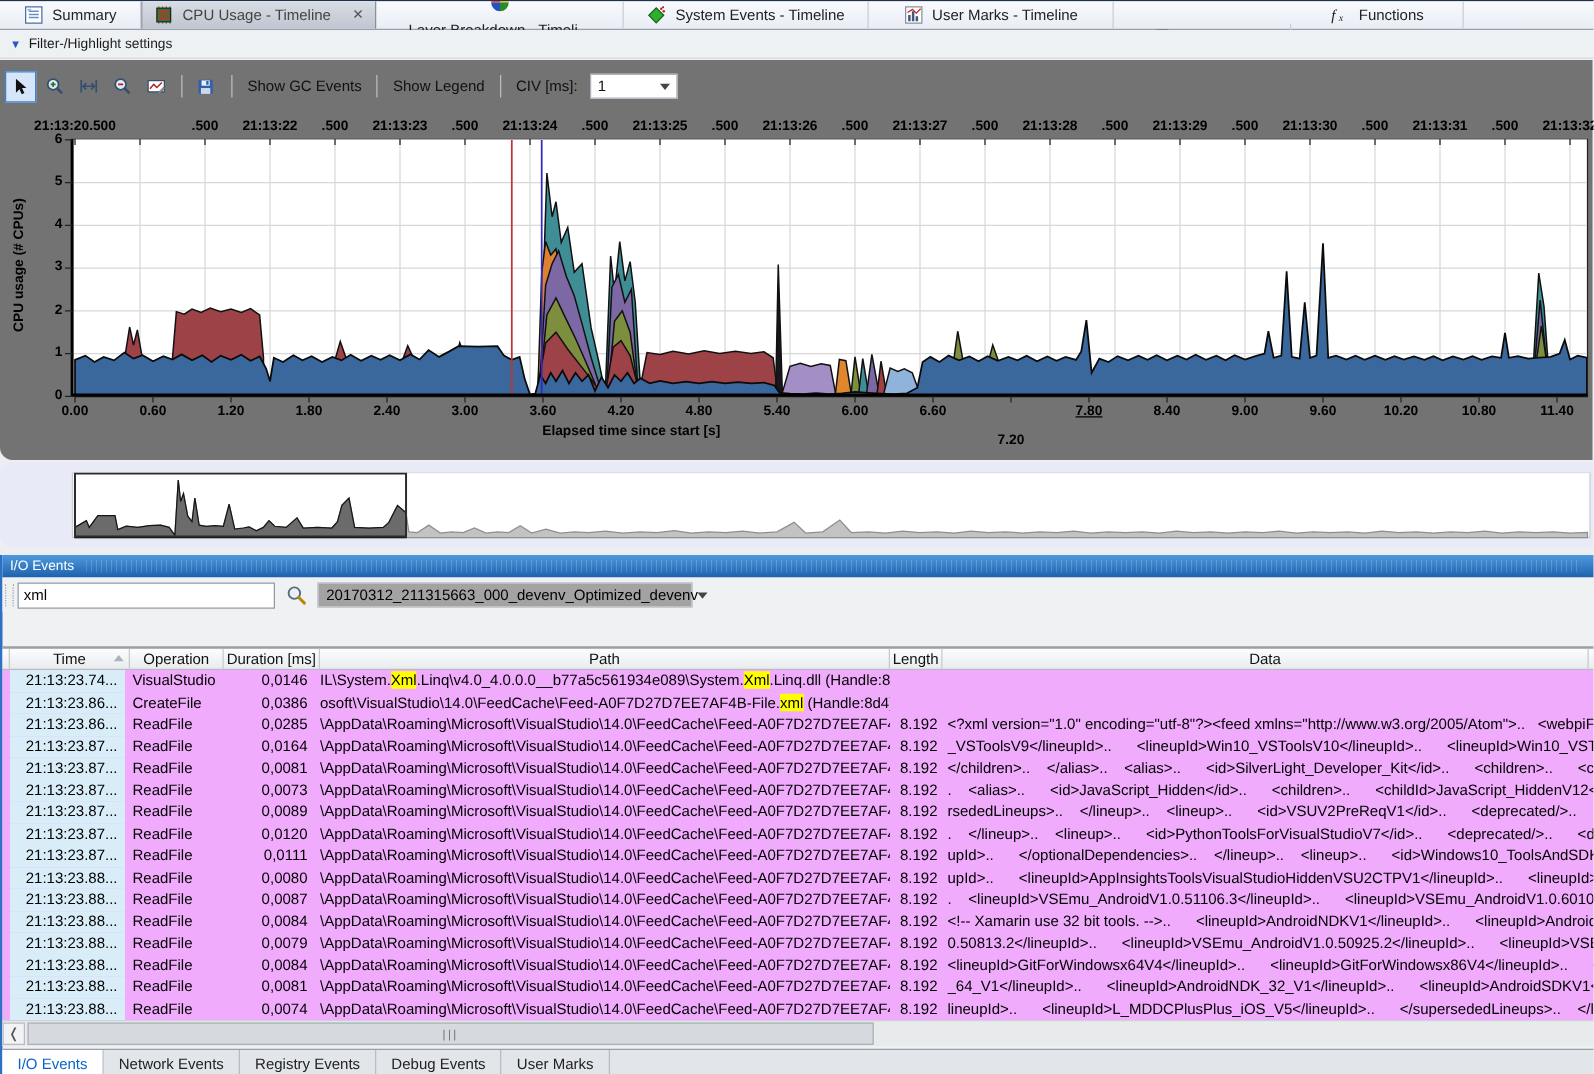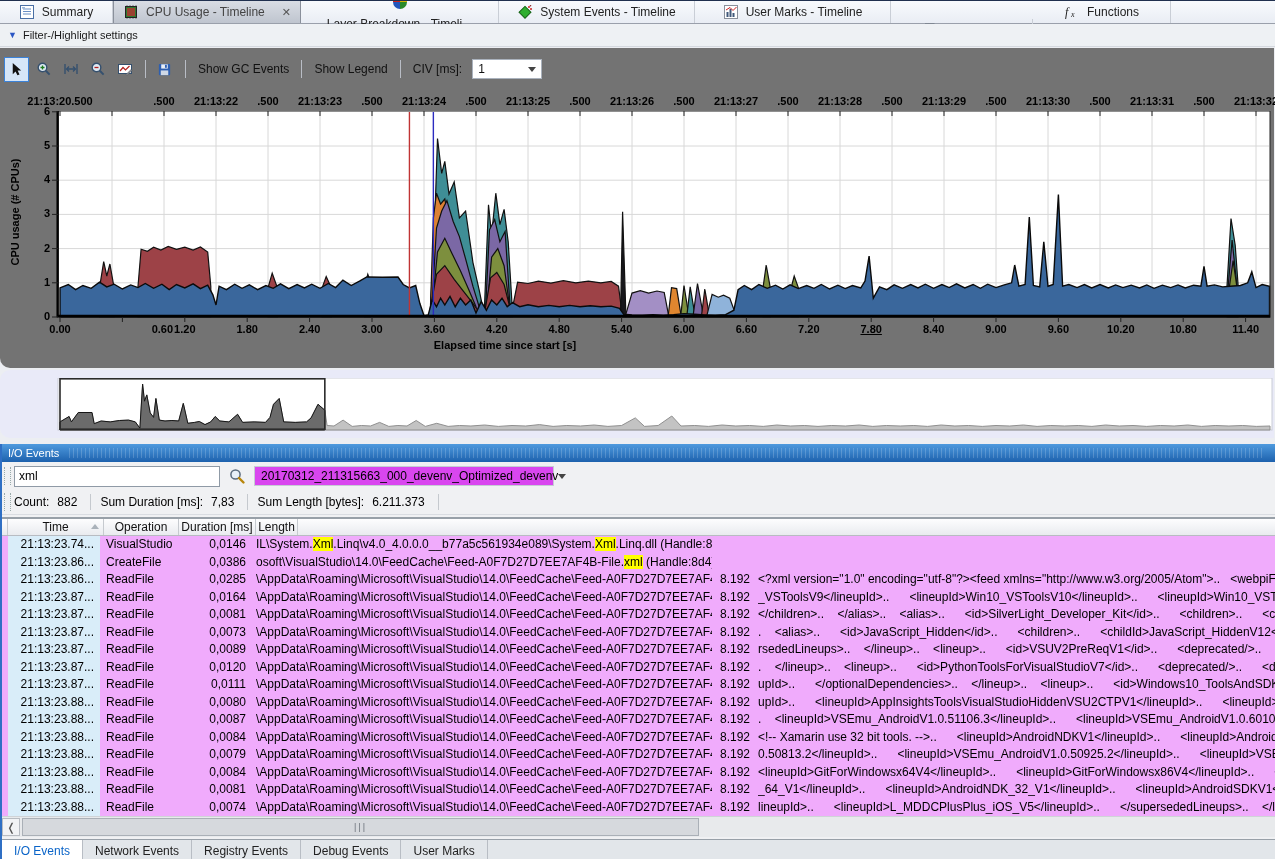--- a/index.html
+++ b/index.html
@@ -33,21 +33,21 @@
   
   #minipanel{position:absolute;left:0;top:369px;width:1274px;height:68px;background:#e9eaf8;border-radius:10px 0 0 10px;}
   #minisvg{position:absolute;left:0;top:8px;}
   
   #iopanel{position:absolute;left:0;top:443px;width:1275px;height:416px;background:#f0f1f3;border-left:2px solid #2f6fc4;box-sizing:border-box;}
   #iohdr{position:absolute;left:0;top:0;width:1273px;height:18px;background:linear-gradient(#4e9ade,#1d61ad);color:#fff;font-size:11px;display:flex;align-items:center;padding-left:6px;box-sizing:border-box;}
   #iohdr .dots{flex:1;height:10px;margin:0 10px;background:repeating-linear-gradient(90deg,rgba(255,255,255,.35) 0 1px,transparent 1px 4px);opacity:.5;}
   #ioctrl{position:absolute;left:0;top:18px;width:1273px;height:28px;background:#f0f1f3;display:flex;align-items:center;}
   .grip{width:5px;height:18px;border-left:1px dotted #9aa;border-right:1px dotted #9aa;margin:0 3px 0 2px;}
   #searchbox{width:196px;height:19px;border:1px solid #8f9aa6;background:#fff;font-size:12px;padding:0 4px;font-family:"Liberation Sans",sans-serif;}
-  #tracebox{width:300px;height:20px;background:#d946ef;border:1px solid #c6ccd4;display:flex;align-items:center;justify-content:space-between;padding:0 6px;box-sizing:border-box;font-size:12px;margin-left:8px;}
+  #tracebox{width:300px;height:20px;background:#a3a3a3;border:1px solid #c6ccd4;display:flex;align-items:center;justify-content:space-between;padding:0 6px;box-sizing:border-box;font-size:12px;margin-left:8px;}
   #iostats{position:absolute;left:0;top:46px;width:1273px;height:24px;background:#f0f1f3;border-bottom:1px solid #dadde2;display:flex;align-items:center;font-size:12px;}
   .statlbl{margin-right:8px;}
   .statval{margin-right:4px;}
   .ssep{width:1px;height:16px;background:#c5c9ce;margin:0 9px;}
   
   #tblhdr{position:absolute;left:0;top:73px;width:1273px;height:19px;background:linear-gradient(#fdfdfe,#e9ebef);border-top:2px solid #98a0a8;border-bottom:1px solid #b8bcc2;box-sizing:border-box;display:flex;font-size:12px;color:#111;}
   .hc{border-right:1px solid #c6cacf;display:flex;align-items:center;justify-content:center;box-sizing:border-box;position:relative;height:100%;}
   .sortup{position:absolute;right:4px;top:5px;width:0;height:0;border-left:4px solid transparent;border-right:4px solid transparent;border-bottom:5px solid #aab2ba;}
   #tblrows{position:absolute;left:0;top:92px;width:1273px;height:280px;overflow:hidden;background:#f0abfc;}
   .trow{position:relative;height:17.5px;line-height:17.5px;font-size:12px;color:#000;white-space:nowrap;}
@@ -336,32 +336,32 @@
         <line x1="52" y1="137.6" x2="58" y2="137.6" stroke="#222" stroke-width="1"></line>
         <line x1="52" y1="103.39999999999999" x2="58" y2="103.39999999999999" stroke="#222" stroke-width="1"></line>
         <line x1="52" y1="69.19999999999999" x2="58" y2="69.19999999999999" stroke="#222" stroke-width="1"></line>
         <line x1="52" y1="35" x2="58" y2="35" stroke="#222" stroke-width="1"></line>
         <line x1="52" y1="0.799999999999983" x2="58" y2="0.799999999999983" stroke="#222" stroke-width="1"></line>
       </svg>
     <div id="ylabels"></div>
     <div id="ytitle">CPU usage (# CPUs)</div>
     <div id="botaxis">
         <span style="left: 60px;">0.00</span>
-        <span style="left: 122.4px; margin-left: 40px;">0.60</span>
+        <span style="left: 122.4px;">0.60</span>
         <span style="left: 184.8px;">1.20</span>
         <span style="left: 247.2px;">1.80</span>
         <span style="left: 309.6px;">2.40</span>
         <span style="left: 372px;">3.00</span>
         <span style="left: 434.4px;">3.60</span>
         <span style="left: 496.8px;">4.20</span>
         <span style="left: 559.2px;">4.80</span>
         <span style="left: 621.6px;">5.40</span>
         <span style="left: 684px;">6.00</span>
         <span style="left: 746.4px;">6.60</span>
-        <span style="left: 808.8px;">7.20</span>
+        <span style="left: 808.8px; margin-top: 23px;">7.20</span>
         <span style="left: 871.2px; text-decoration: underline;">7.80</span>
         <span style="left: 933.6px;">8.40</span>
         <span style="left: 996px;">9.00</span>
         <span style="left: 1058.4px;">9.60</span>
         <span style="left: 1120.8px;">10.20</span>
         <span style="left: 1183.2px;">10.80</span>
         <span style="left: 1245.6px;">11.40</span>
       </div>
     <div id="xtitle">Elapsed time since start [s]</div>
   <span class="ylab" style="left: 16px; top: 262px; position: absolute;">0</span>
@@ -394,47 +394,41 @@
       <svg width="18" height="18" viewBox="0 0 18 18" style="margin-left:8px">
           <circle cx="7.5" cy="7.5" r="4.6" fill="#e8f0f8" stroke="#5a6b7d" stroke-width="1.5"></circle>
           <path d="M11 11 L15.5 15.5" stroke="#b8860b" stroke-width="2.4" stroke-linecap="round"></path>
         </svg>
       <div id="tracebox">
         <span>20170312_211315663_000_devenv_Optimized_devenv</span>
         <span class="caret"></span>
       </div>
     </div>
 
-    <div id="iostats">
-        <span class="grip"></span>
-        <span class="statlbl">Count:</span>
-        <span class="statval">882</span>
-        <span class="ssep"></span>
-        <span class="statlbl">Sum Duration [ms]:</span>
-        <span class="statval">7,83</span>
-        <span class="ssep"></span>
-        <span class="statlbl">Sum Length [bytes]:</span>
-        <span class="statval">6.211.373</span>
-        <span class="ssep"></span>
-      </div>
 
     <div id="tblhdr">
         <div class="hc" style="width:6px"></div>
         <div class="hc" style="width:96px">
           <span>Time</span>
           <span class="sortup"></span>
         </div>
         <div class="hc" style="width:75px">
           <span>Operation</span>
         </div>
         <div class="hc" style="width:77px">
           <span>Duration [ms]</span>
         </div>
+        <div class="hc" style="width:456px">
+          <span>Path</span>
+        </div>
         <div class="hc" style="width:42px">
           <span>Length</span>
+        </div>
+        <div class="hc" style="width:517px">
+          <span>Data</span>
         </div>
       </div>
     <div id="tblrows">
         <div class="trow">
           <div class="tc time">21:13:23.74...</div>
           <div class="tc op">VisualStudio</div>
           <div class="tc dur">0,0146</div>
           <div class="tc path">IL\System.<span class="hl">Xml</span>.Linq\v4.0_4.0.0.0__b77a5c561934e089\System.<span class="hl">Xml</span>.Linq.dll (Handle:888)</div>
           <div class="tc len"></div>
           <div class="tc data"></div>

